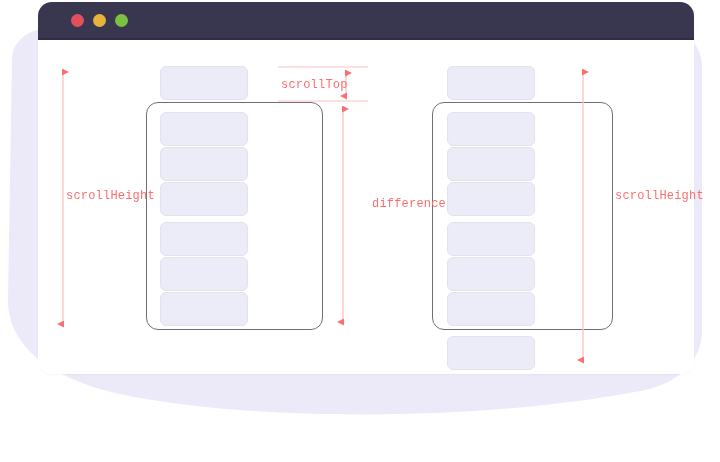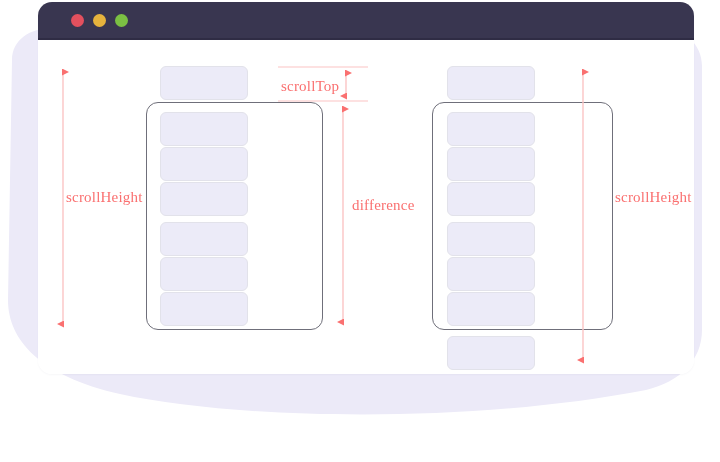--- a/index.html
+++ b/index.html
@@ -93,28 +93,28 @@
     left: 0;
     top: 0;
     width: 720px;
     height: 462px;
     pointer-events: none;
     overflow: visible;
   }
   .m-label {
     position: absolute;
     color: #fa7070;
-    font-size: 15px;
+    font-size: 12px;
     letter-spacing: 0.2px;
     white-space: nowrap;
-    font-family: Liberation Serif, serif;
+    font-family: Liberation Mono, monospace;
   }
   .lbl-scrollheight-left  { left: 66px;  top: 189px; }
   .lbl-scrolltop          { left: 281px; top: 78px;  }
-  .lbl-difference         { left: 352px; top: 197px; }
+  .lbl-difference         { left: 372px; top: 197px; }
   .lbl-scrollheight-right { left: 615px; top: 189px; }
 </style>
 </head>
 <body>
 
 <div id="screenshot">
 
   <svg class="blob-layer" viewBox="0 0 720 462" width="720" height="462" aria-hidden="true">
     <path d="M 12 60
              C 12 40, 30 28, 52 28

